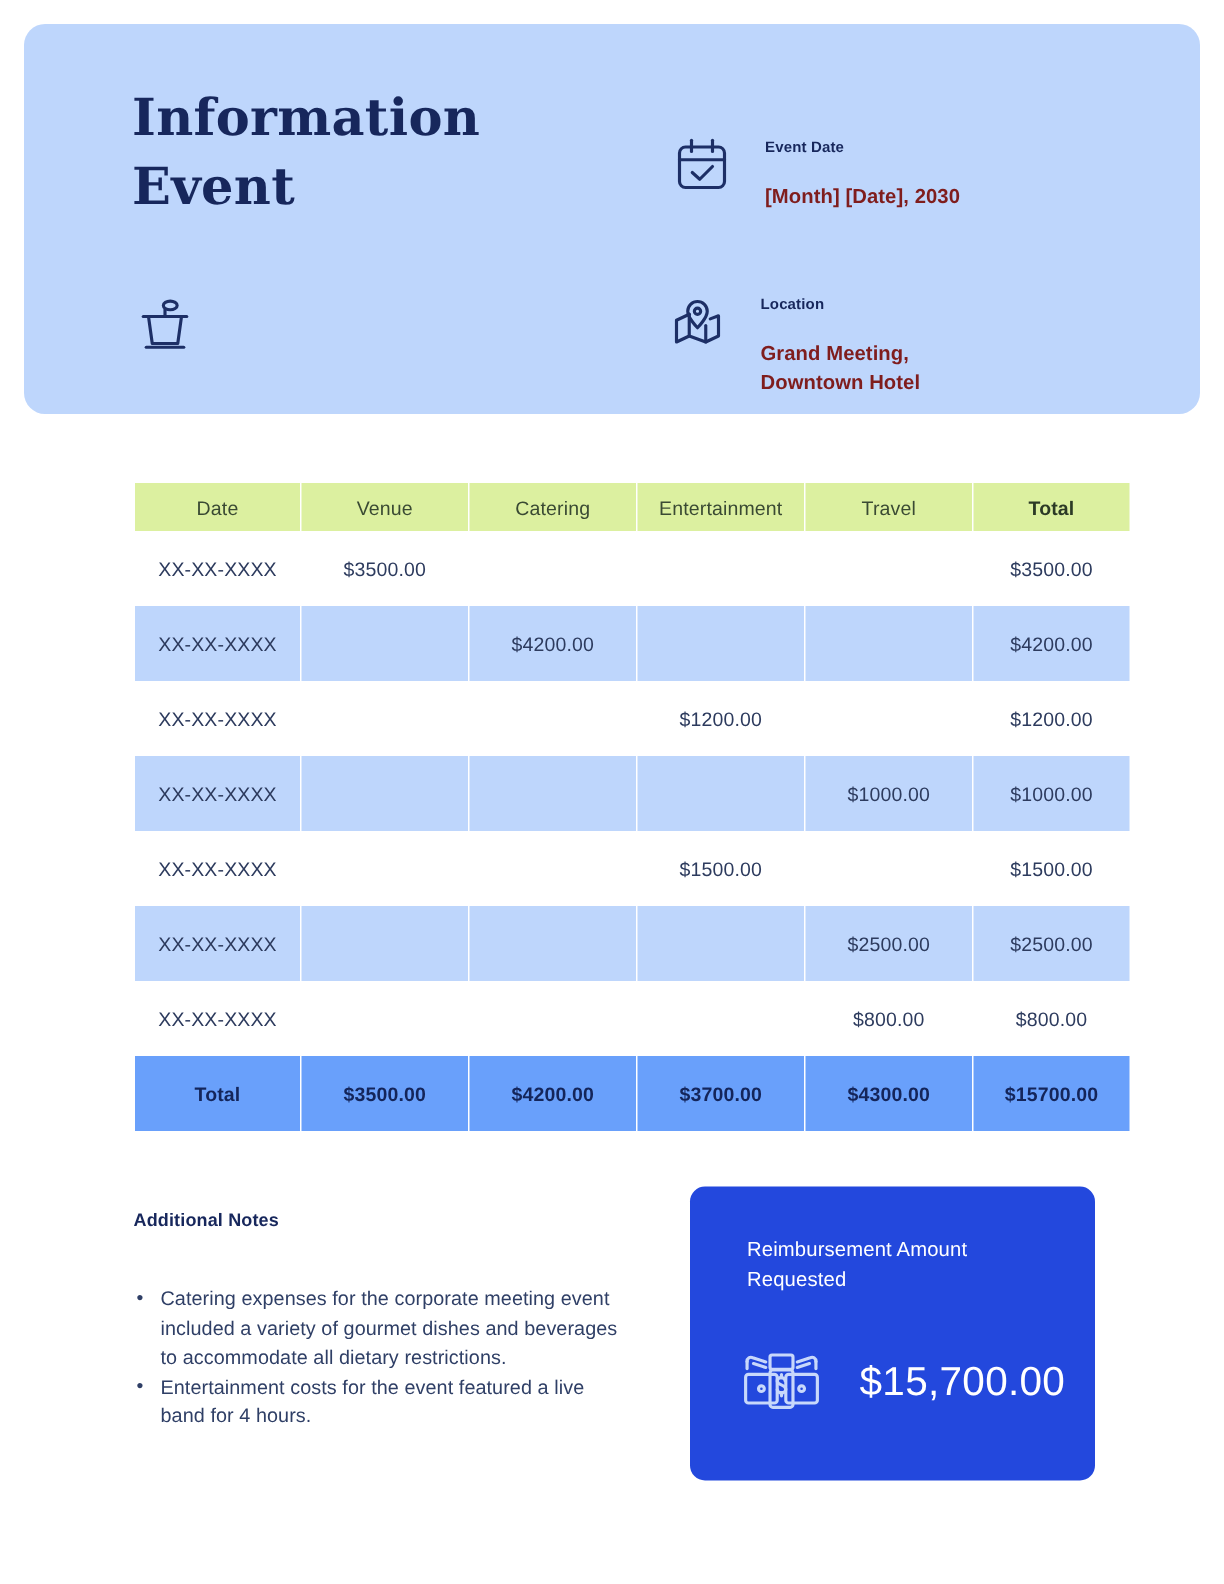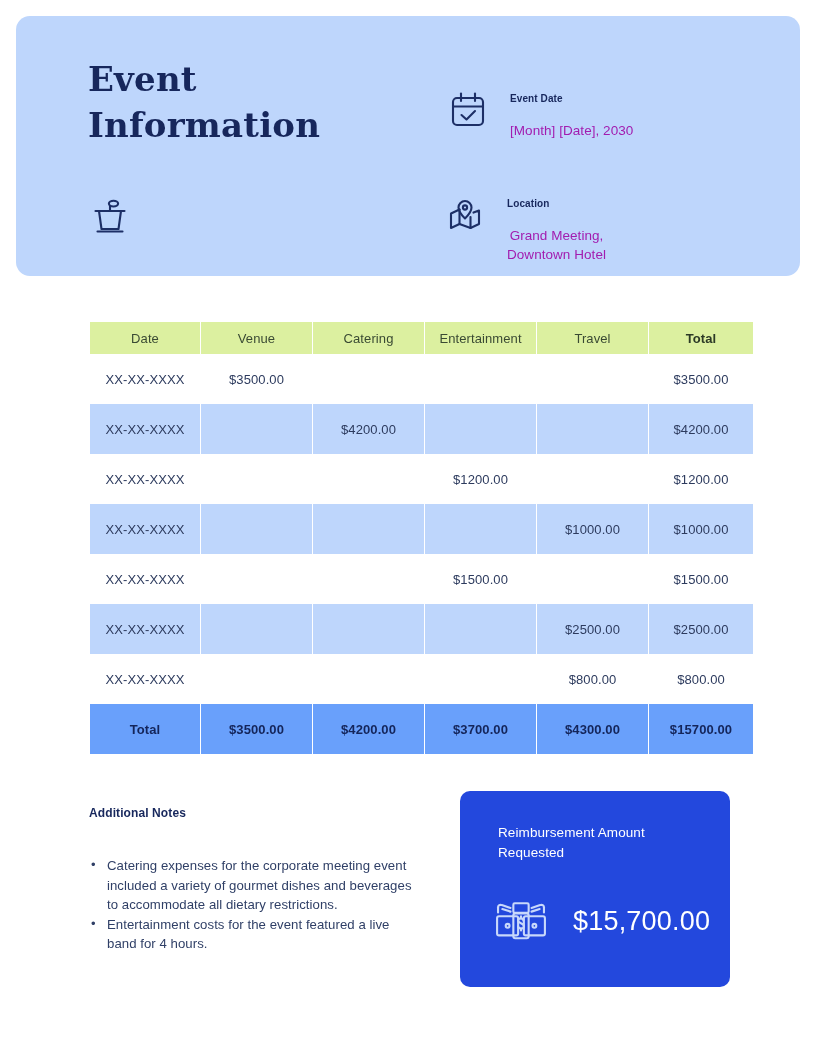--- a/index.html
+++ b/index.html
@@ -65,25 +65,24 @@
   .info-label {
     font-size: 10px;
     font-weight: 700;
     color: #17275c;
     line-height: 18px;
     letter-spacing: 0.1px;
   }
   .info-value {
     margin-top: 13px;
     font-size: 13.5px;
-    font-weight: 400;
-    color: #a21caf;
+    font-weight: 700;
+    color: #7f1d1d;
     line-height: 19px;
     letter-spacing: 0.05px;
-    text-align: center;
   }
 
   #event-date-block  { left: 430px; top: 70px; }
   #event-name-block  { left: 72px;  top: 175px; }
   #location-block    { left: 427px; top: 175px; }
 
   
   .table-wrap {
     position: absolute;
     left: 89px;
@@ -210,22 +209,22 @@
   }
 </style>
 </head>
 <body>
 
 <div class="page">
 
   <div class="header-card">
 
     <div class="doc-title">
+      <div>Information</div>
       <div>Event</div>
-      <div>Information</div>
     </div>
 
     <div class="info-block" id="event-date-block">
       <span class="info-icon">
         <svg viewBox="0 0 44 44" width="44" height="44" fill="none" stroke="#1d2f66" stroke-width="2.1" stroke-linecap="round" stroke-linejoin="round">
           <rect x="7" y="10" width="30" height="27" rx="4"></rect>
           <line x1="7" y1="18.5" x2="37" y2="18.5"></line>
           <line x1="15" y1="5.5" x2="15" y2="13"></line>
           <line x1="29" y1="5.5" x2="29" y2="13"></line>
           <polyline points="15.5,27 20.5,31.5 29,23"></polyline>

